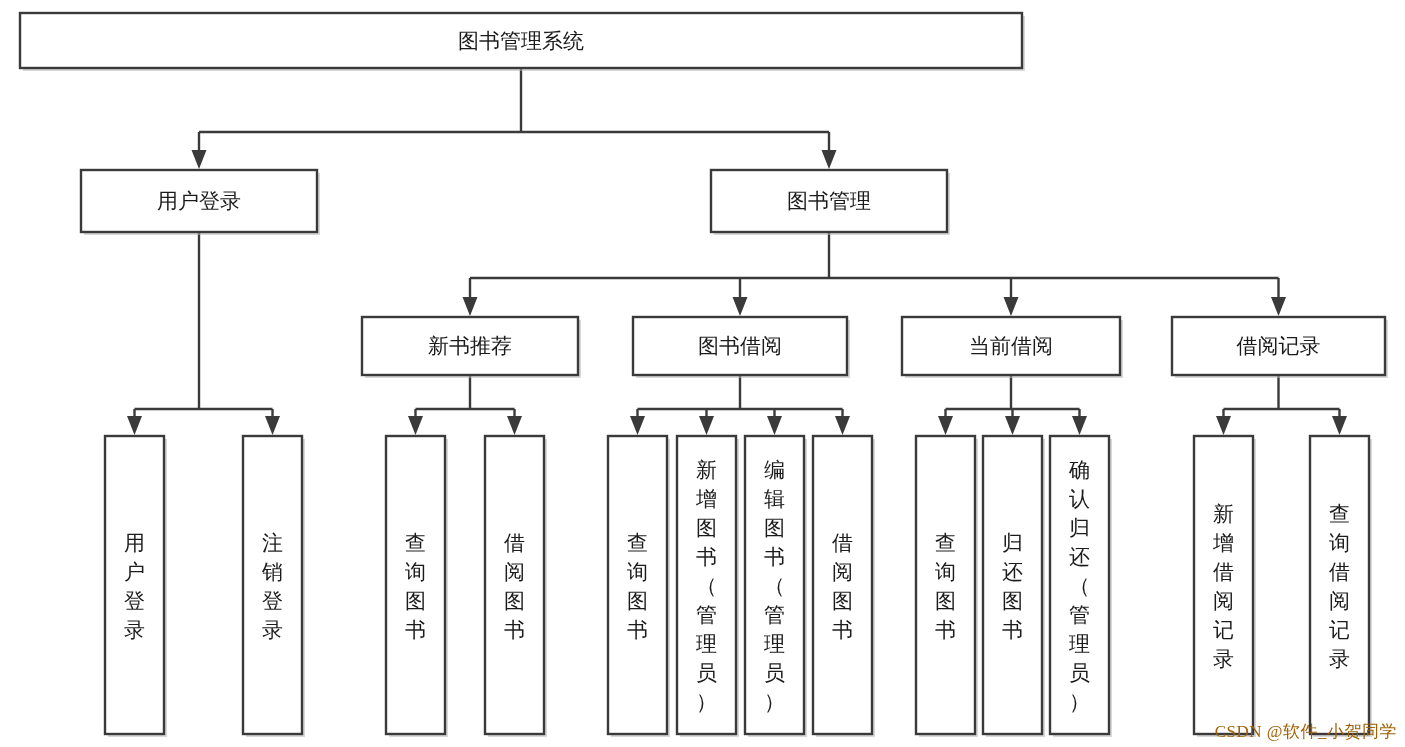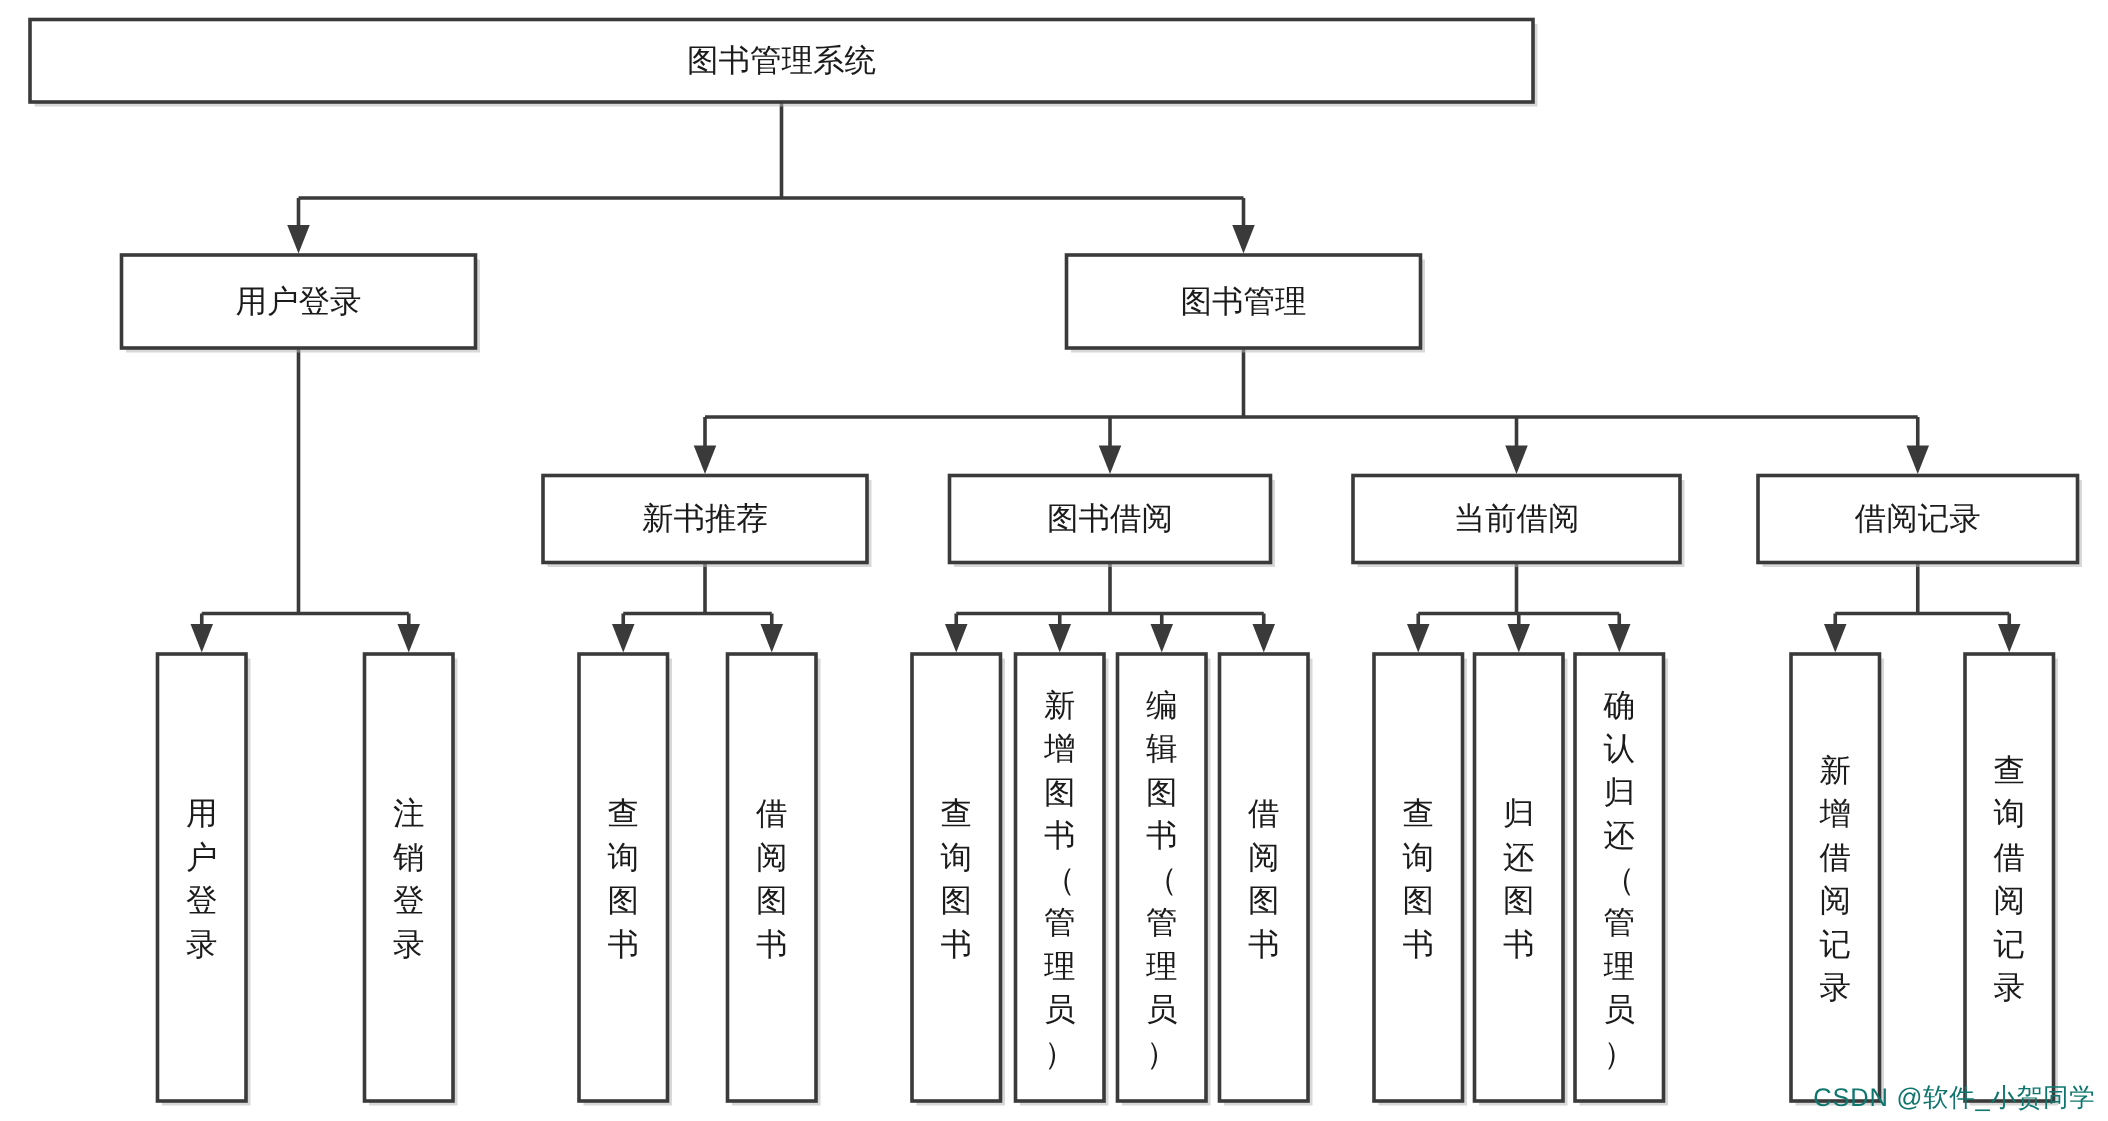--- a/index.html
+++ b/index.html
@@ -57,23 +57,23 @@
   .node-label-v {
     font-family: "DejaVu Sans", "Liberation Sans", sans-serif;
     font-size: 21px;
     fill: #1b1b1b;
     text-anchor: middle;
   }
   .watermark-text {
     position: absolute;
     right: 8px;
     bottom: 4px;
-    font-family: Liberation Sans, sans-serif;
+    font-family: Liberation Serif, serif;
     font-size: 17px;
-    color: #0f766e;
+    color: #a16207;
     letter-spacing: 0.5px;
     white-space: nowrap;
     user-select: none;
   }
 </style>
 </head>
 <body>
 
 <div id="diagram-root">
   <svg class="diagram" id="diagram-svg" viewBox="0 0 1405 747" xmlns="http://www.w3.org/2000/svg">

